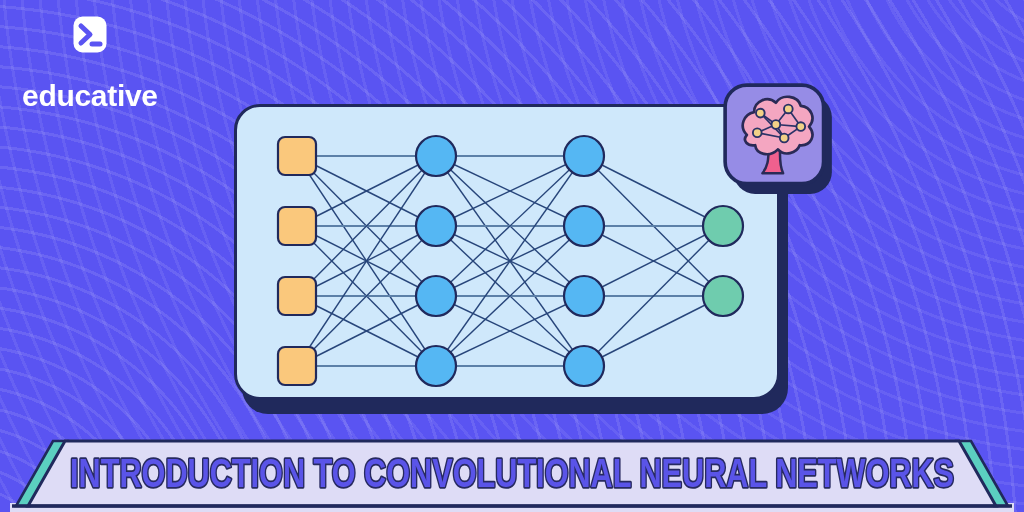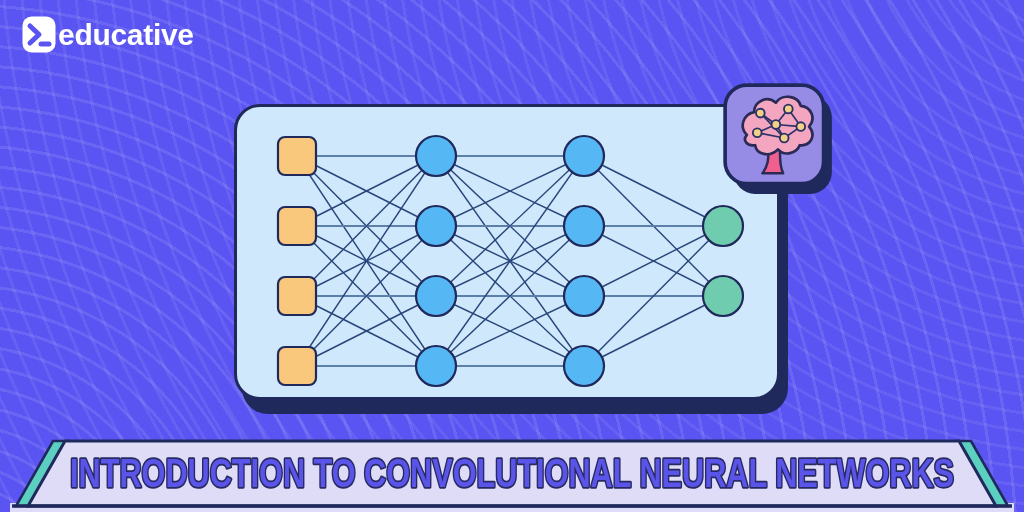--- a/index.html
+++ b/index.html
@@ -9,21 +9,21 @@
     background:#5a54f2;
   }
   .bg-arcs{
     position:absolute;inset:0;z-index:0;
     background-image:
       repeating-radial-gradient(circle at -4% 114%, rgba(255,255,255,0) 0 17px, rgba(255,255,255,0.10) 17px 20px),
       repeating-radial-gradient(circle at 107% -20%, rgba(255,255,255,0) 0 15px, rgba(255,255,255,0.08) 15px 18px);
   }
   .logo{
     position:absolute;left:22px;top:16px;z-index:3;
-    display:flex;align-items:center;gap:2px;
+    display:flex;align-items:center;gap:24px;flex-direction:column;
   }
   .logo-icon{width:34px;height:37px;display:block;}
   .logo-text{
     color:#ffffff;font-size:30px;font-weight:bold;letter-spacing:-0.3px;
     line-height:37px;
   }
   .card{
     position:absolute;left:234px;top:104px;width:540px;height:290px;z-index:1;
     background:#cfe8fb;border:3px solid #20295c;border-radius:26px;
     box-shadow:8px 14px 0 #20295c;

